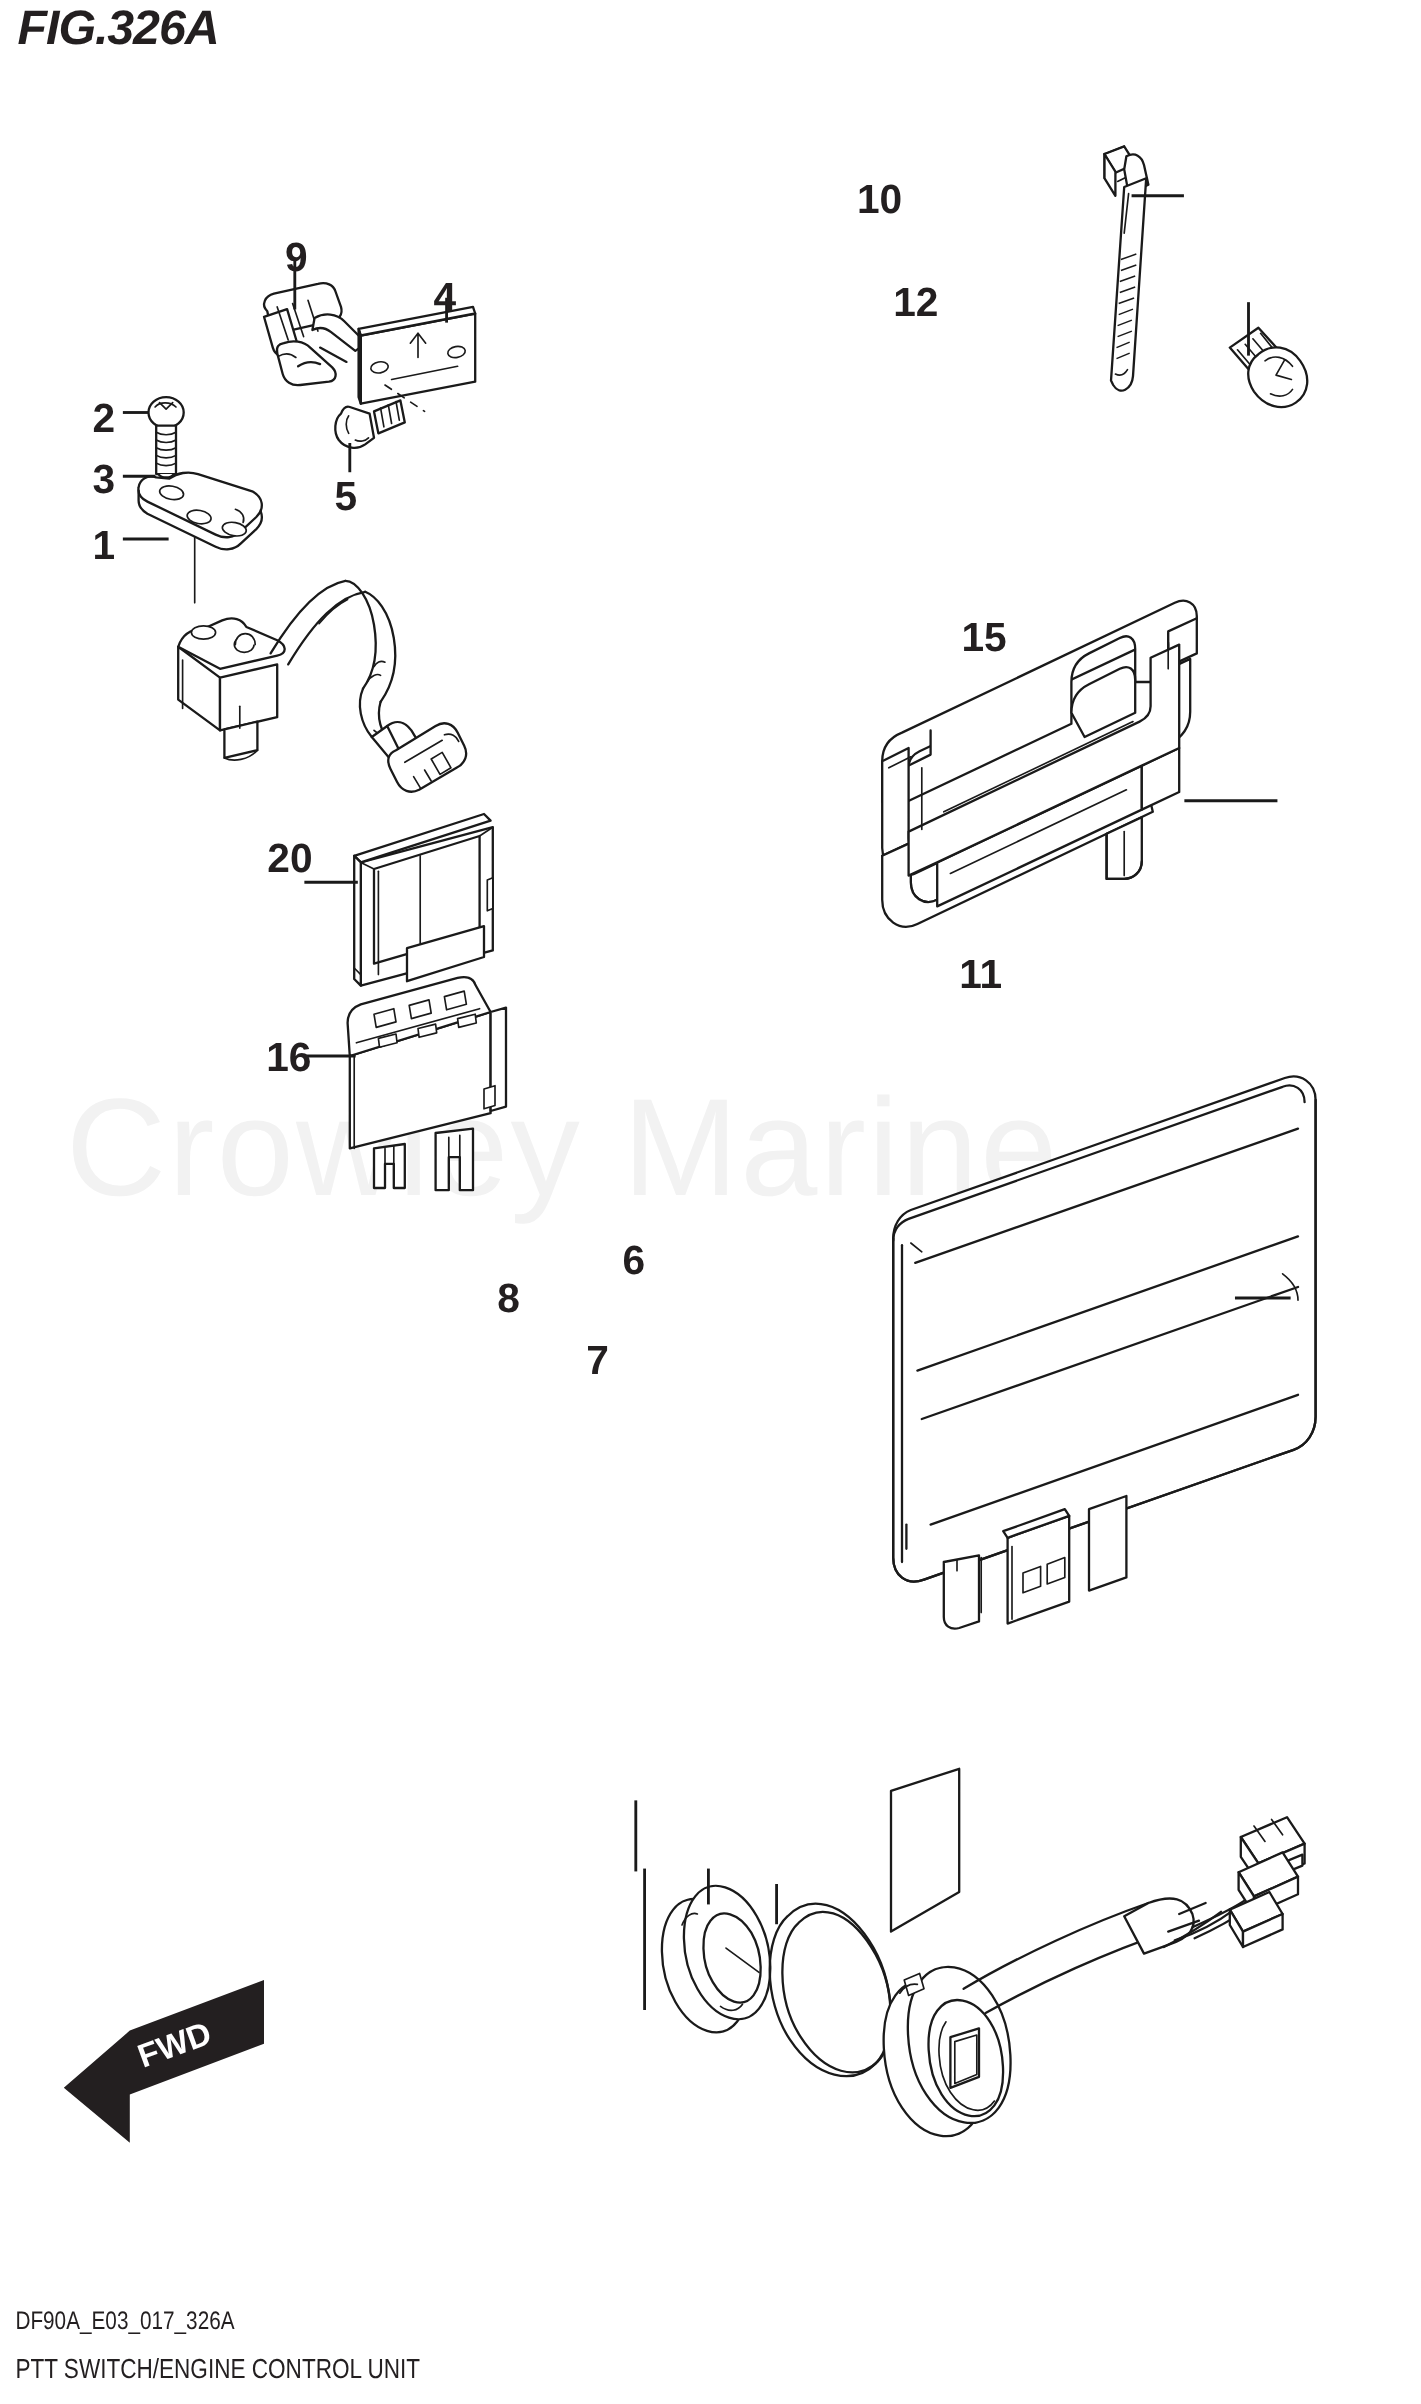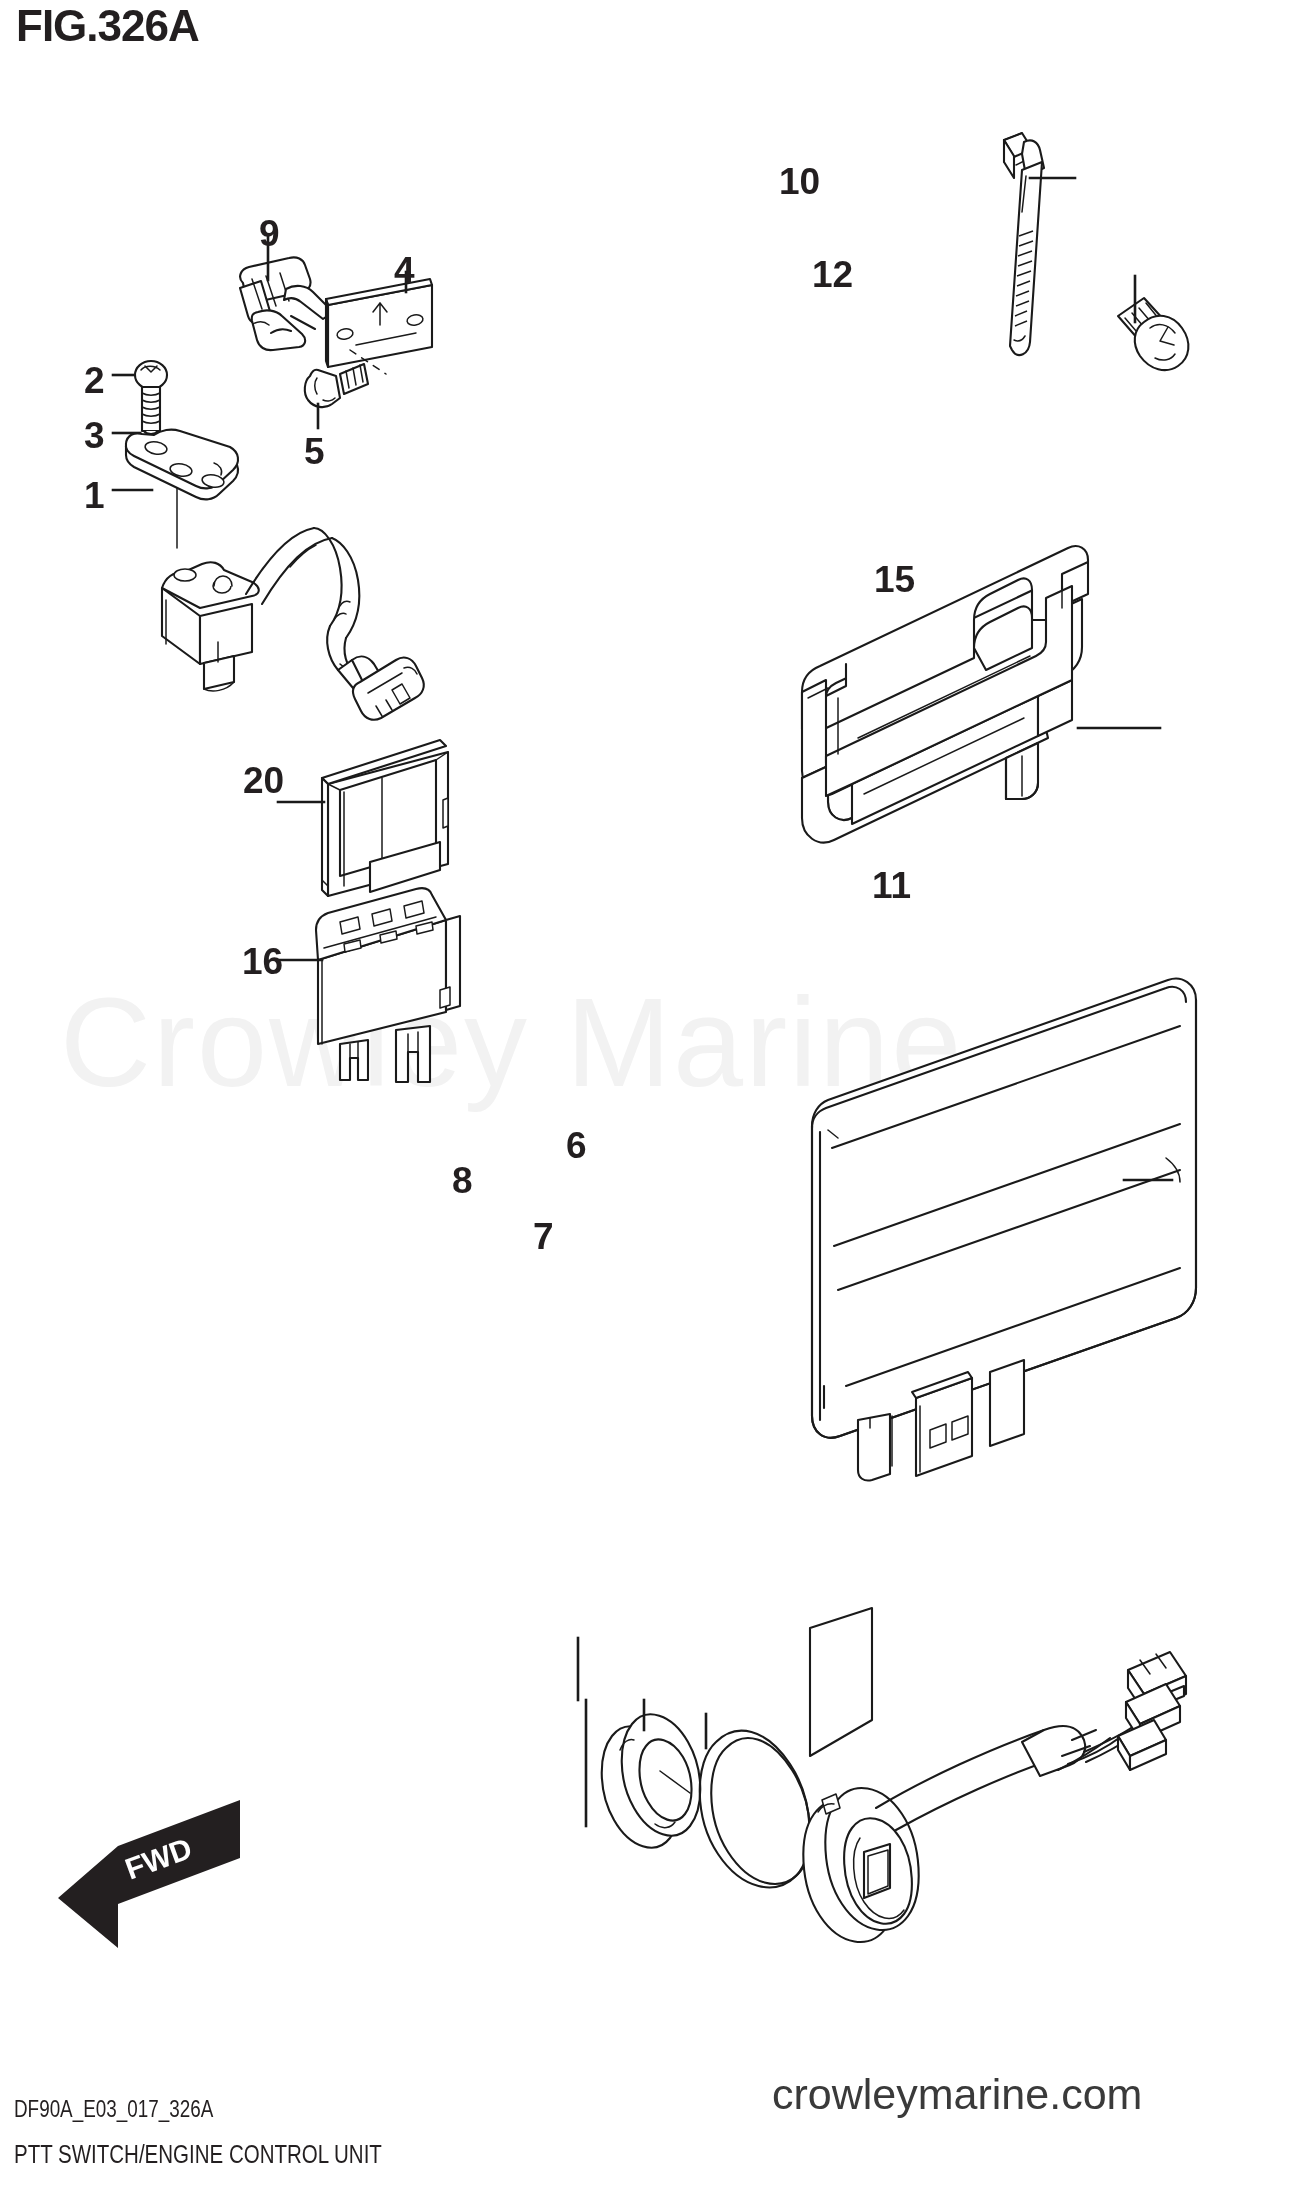--- a/index.html
+++ b/index.html
@@ -1,21 +1,21 @@
 <!DOCTYPE html>
 <html><head>
 <meta charset="utf-8">
 <style>
   html,body{margin:0;padding:0;background:#ffffff;}
   body{width:1292px;height:2185px;position:relative;overflow:hidden;
        font-family:"Liberation Sans","DejaVu Sans",sans-serif;color:#231f20;}
   #sheet{position:absolute;left:0;top:0;width:1292px;height:2185px;background:#fff;}
 
   .fig-title{position:absolute;left:16px;top:4px;font-size:44px;font-weight:bold;
-    letter-spacing:-1px;color:#231f20;line-height:1;}
+    letter-spacing:-1px;color:#231f20;line-height:1;font-style:italic;}
 
   .watermark{position:absolute;left:60px;top:980px;width:1180px;
     font-size:126px;color:#f2f2f2;font-weight:400;letter-spacing:2px;
     white-space:nowrap;line-height:1;user-select:none;}
 
   .footer-code{position:absolute;left:14px;top:2096px;font-size:23px;
     font-family:"Liberation Sans Narrow","Liberation Sans",sans-serif;
     transform:scaleX(0.82);transform-origin:left top;color:#231f20;white-space:nowrap;}
   .footer-name{position:absolute;left:14px;top:2140px;font-size:25px;
     font-family:"Liberation Sans Narrow","Liberation Sans",sans-serif;
@@ -326,15 +326,14 @@
   <div class="callout" style="left:259px; top:215px;">9</div>
   <div class="callout" style="left:779px; top:163px;">10</div>
   <div class="callout" style="left:242px; top:943px;">16</div>
   <div class="callout" style="left:243px; top:762px;">20</div>
   <div class="callout" style="left:812px; top:256px;">12</div>
   <div class="callout" style="left:872px; top:867px;">11</div>
   <div class="callout" style="left:874px; top:561px;">15</div>
 
   <div class="footer-code">DF90A_E03_017_326A</div>
   <div class="footer-name">PTT SWITCH/ENGINE CONTROL UNIT</div>
-  <div class="site">crowleymarine.com</div>
 
 </div>
 
 </body></html>

